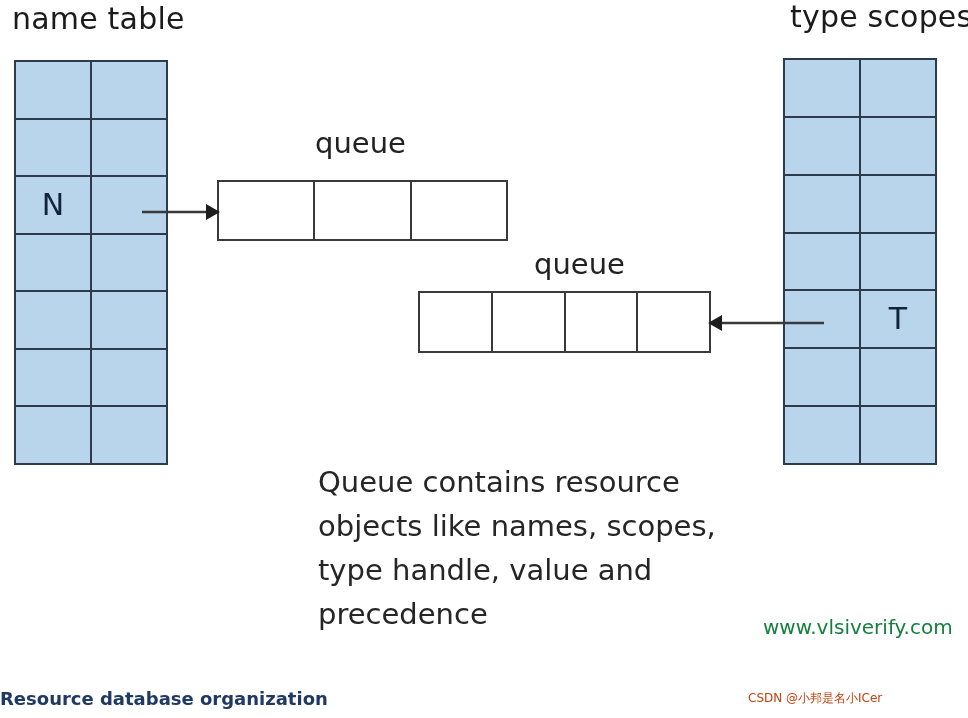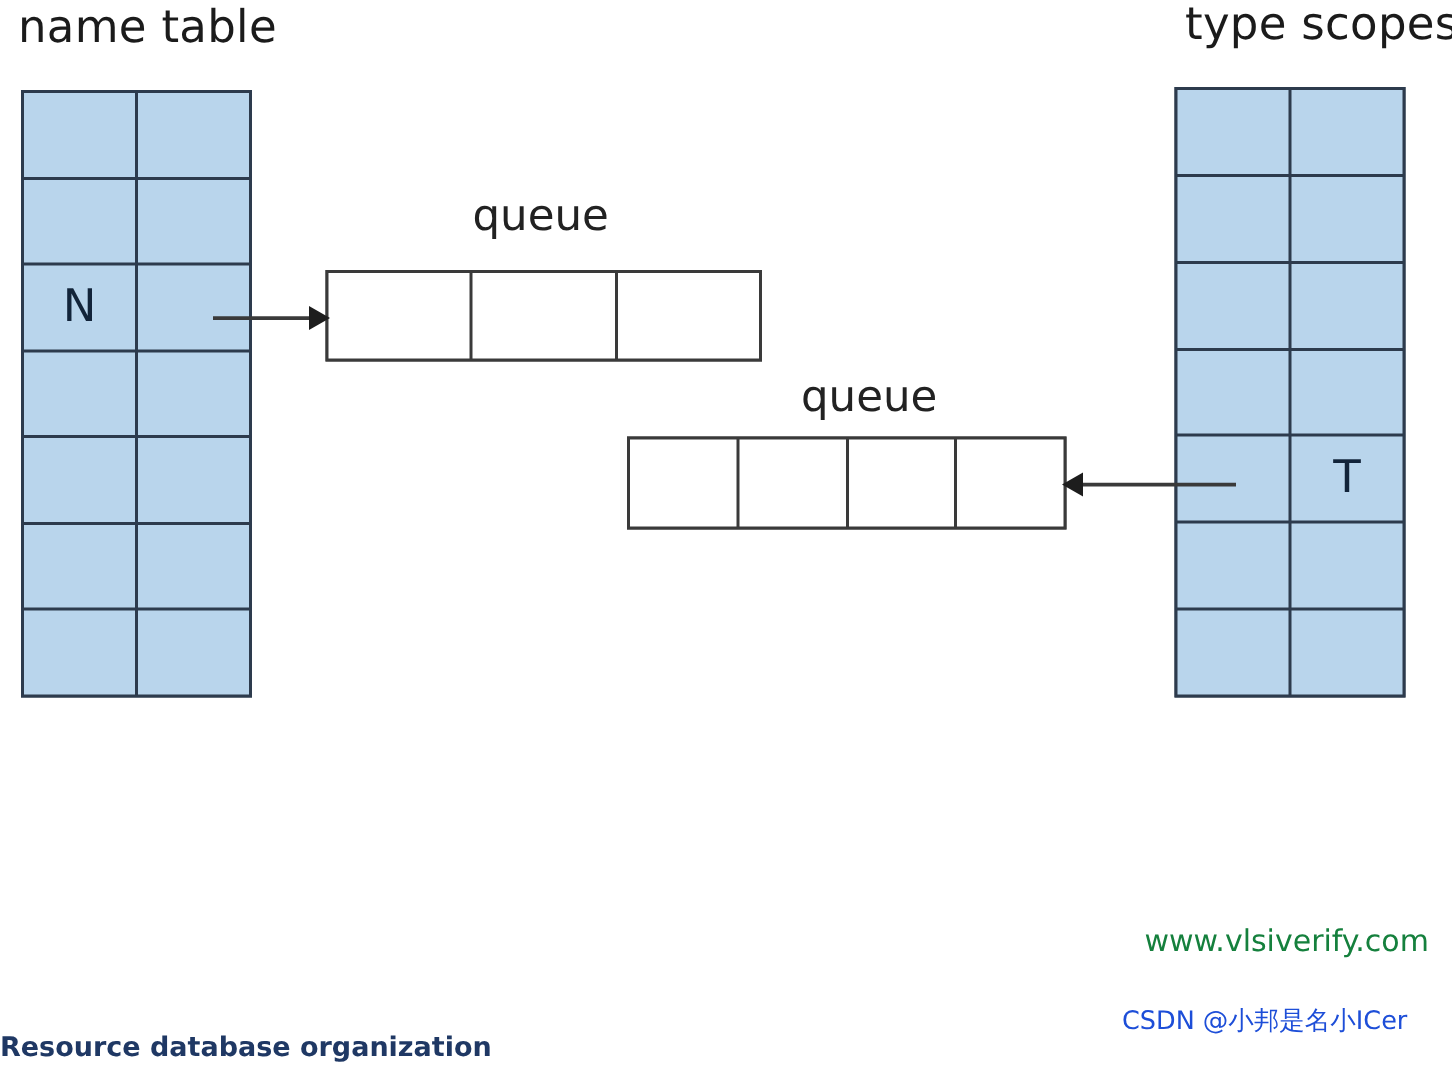--- a/index.html
+++ b/index.html
@@ -142,24 +142,24 @@
     width: 968px;
     font-family: "DejaVu Sans", "Liberation Sans", sans-serif;
     font-size: 18px;
     font-weight: bold;
     color: #1f3864;
     white-space: nowrap;
   }
   #csdn-watermark {
     position: absolute;
     left: 748px;
-    top: 669px;
-    font-family: "DejaVu Sans", "Liberation Sans", sans-serif;
-    font-size: 17px;
-    color: #1d4ed8;
+    top: 690px;
+    font-family: "DejaVu Sans", "Liberation Sans", sans-serif;
+    font-size: 12px;
+    color: #c2410c;
     white-space: nowrap;
   }
 </style>
 </head>
 <body>
 
 <div class="stage">
 
   <div class="table-title" id="name-table-title">name table</div>
 
@@ -219,20 +219,21 @@
   <svg class="connector" id="connector-name-to-queue" width="82" height="32" viewBox="0 0 82 32">
     <line x1="2" y1="16" x2="66" y2="16" stroke="#3a3a3a" stroke-width="2.5"></line>
     <polygon points="66,8 80,16 66,24" fill="#1d1d1d"></polygon>
   </svg>
 
   <svg class="connector" id="connector-type-to-queue" width="120" height="32" viewBox="0 0 120 32">
     <line x1="118" y1="16" x2="16" y2="16" stroke="#3a3a3a" stroke-width="2.5"></line>
     <polygon points="16,8 2,16 16,24" fill="#1d1d1d"></polygon>
   </svg>
 
+  <div id="description">Queue contains resource objects like names, scopes, type handle, value and precedence</div>
 
   <div id="site-watermark">www.vlsiverify.com</div>
 
   <div id="figure-caption">Resource database organization</div>
 
   <div id="csdn-watermark">CSDN @小邦是名小ICer</div>
 
 </div>
 
 </body></html>

